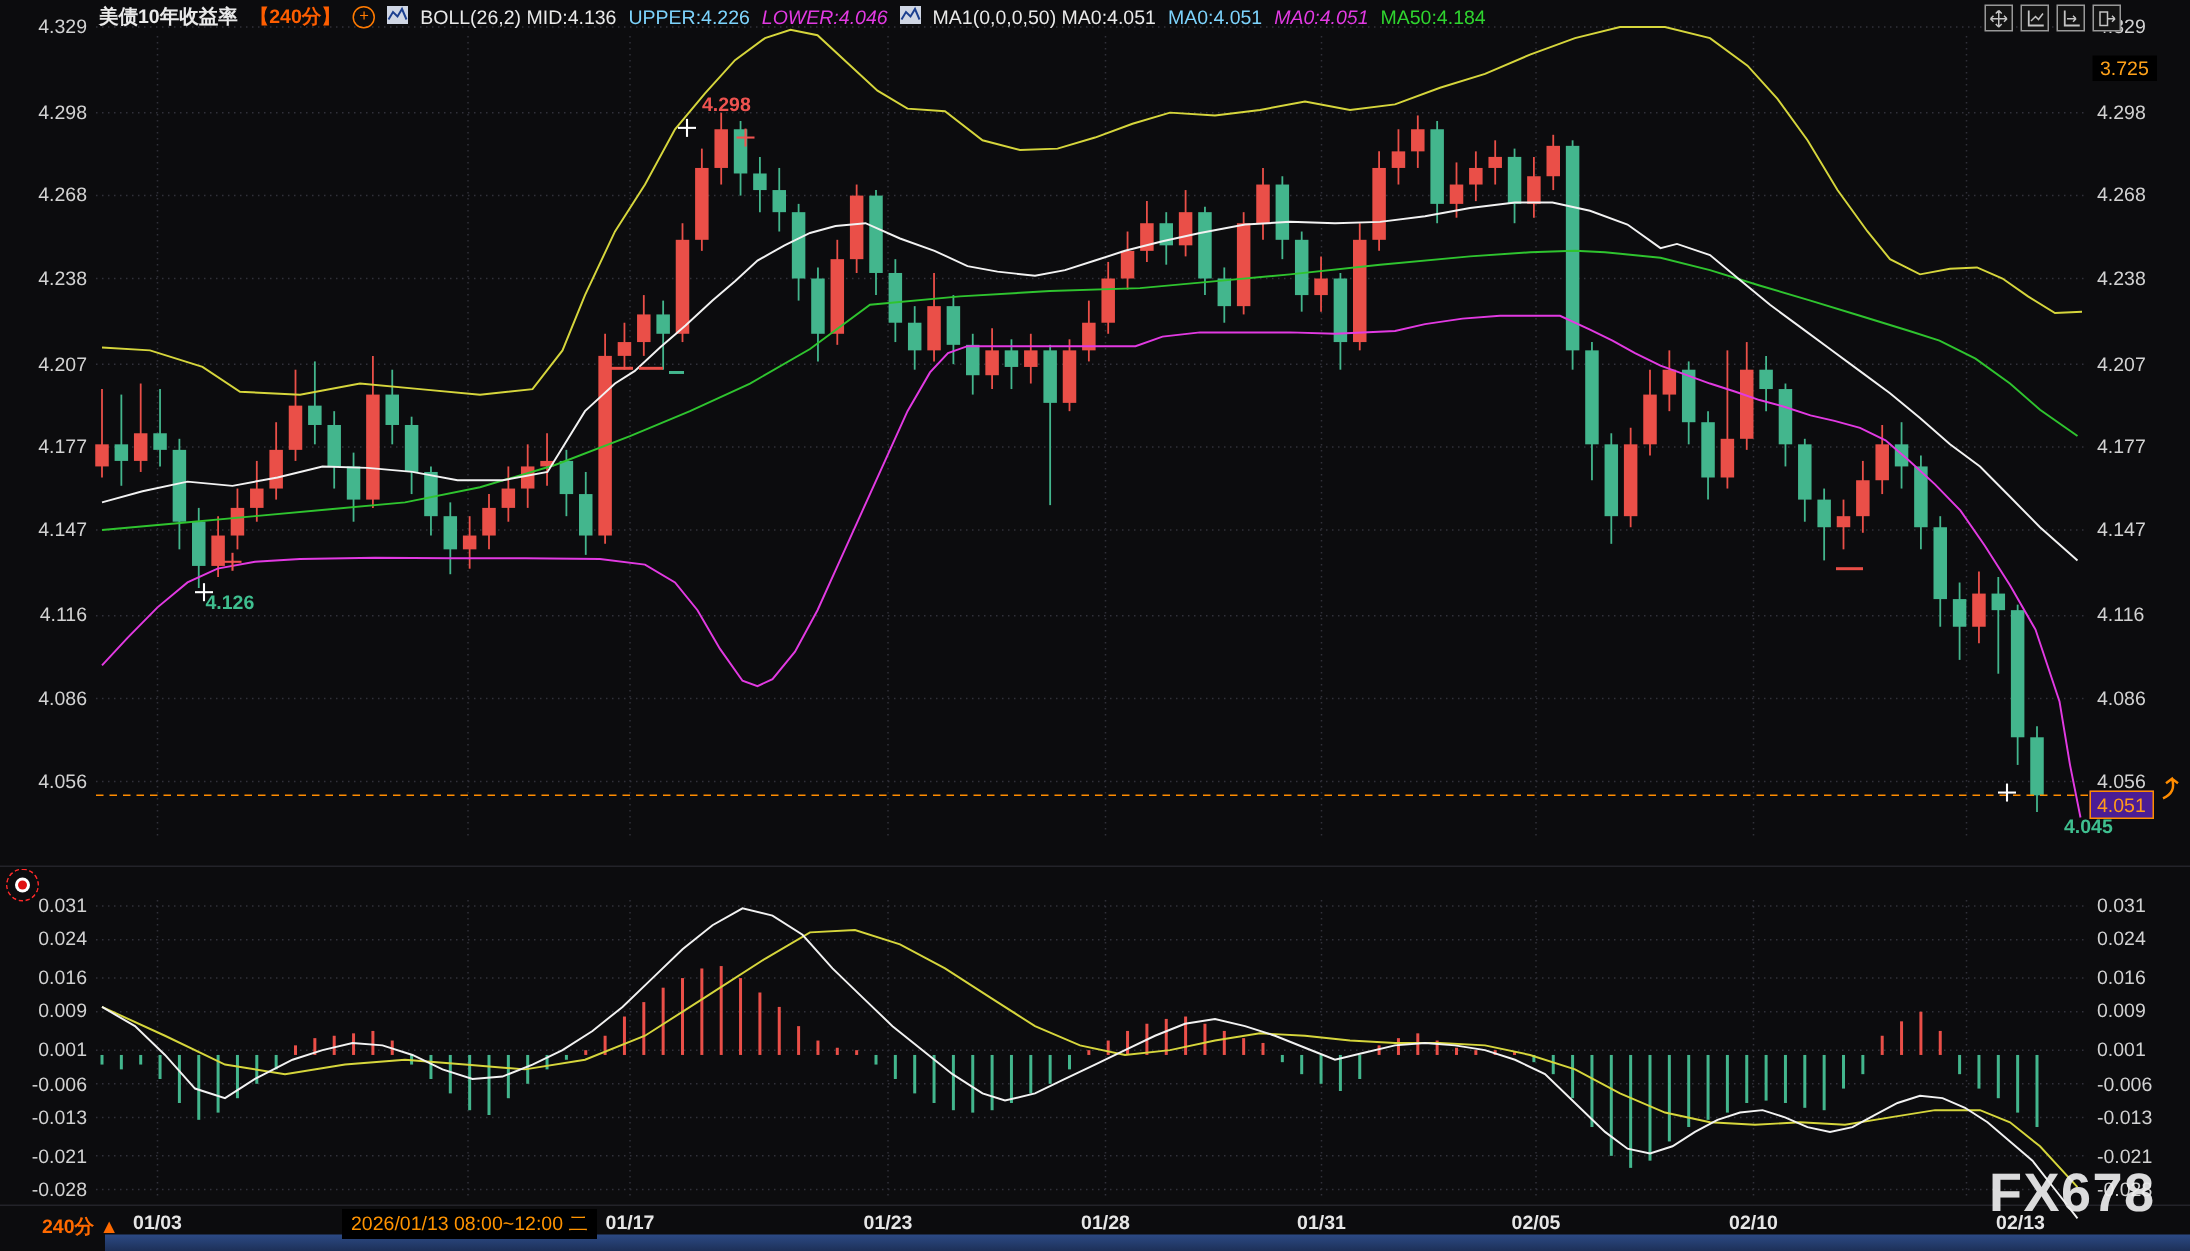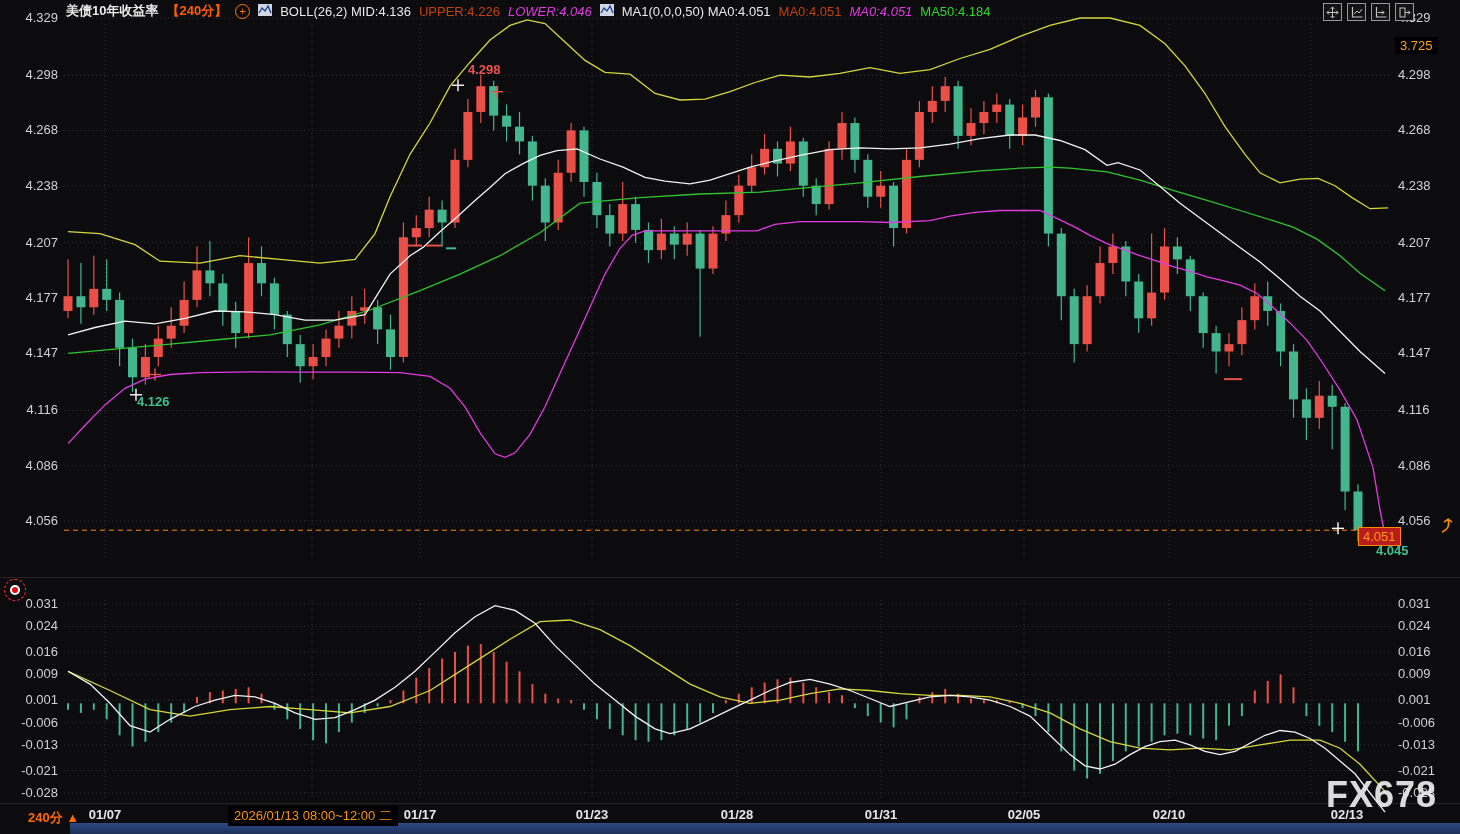--- a/index.html
+++ b/index.html
@@ -2,31 +2,31 @@
 <html><head>
 <meta charset="utf-8">
 <style>
   html,body{margin:0;padding:0;background:#0b0b0d;}
   .app{position:relative;width:1460px;height:834px;overflow:hidden;background:#0c0c0e;
        font-family:"Liberation Sans",sans-serif;color:#ddd;}
   #plot{position:absolute;left:0;top:0;z-index:1;}
   .hdr{position:absolute;top:0;left:66px;height:22px;display:flex;align-items:center;gap:8px;
        font-size:13px;white-space:nowrap;z-index:3;}
   .c-white{color:#e9e9e9;} .c-orange{color:#ff5e00;font-weight:bold;}
-  .c-yellow{color:#c2410c;} .c-mag{color:#e23ae2;font-style:italic;} .c-green{color:#2fd42f;}
+  .c-yellow{color:#7dd3fc;} .c-mag{color:#e23ae2;font-style:italic;} .c-green{color:#2fd42f;}
   .plus-ic{display:inline-block;width:13px;height:13px;border:1px solid #ff7a00;border-radius:50%;
        color:#ff7a00;font-size:11px;line-height:12px;text-align:center;cursor:pointer;}
   .mini-ic{display:inline-block;}
   .toolbar{position:absolute;top:3px;right:46px;display:flex;gap:5px;z-index:3;}
   .tbtn{width:17px;height:16px;border:1px solid #989898;background:#131313;display:flex;
        align-items:center;justify-content:center;cursor:pointer;}
   .axl{position:absolute;font-size:13px;color:#d2d2d2;z-index:2;}
   .box-high{position:absolute;left:1395px;top:37px;background:#000;color:#ffa21a;font-size:13px;
        padding:1px 5px;z-index:3;}
-  .box-last{position:absolute;left:1358px;top:527px;border:1px solid #ff8c00;background:#b91c1c;
+  .box-last{position:absolute;left:1393px;top:527px;border:1px solid #ff8c00;background:#4c1d95;
        color:#ff9a1a;font-size:13px;padding:0 4px;line-height:17px;z-index:3;}
   .macd-hdr{position:absolute;top:584px;left:72px;display:flex;gap:12px;font-size:13px;z-index:3;}
   .ann{position:absolute;font-size:13px;font-weight:bold;z-index:3;}
   .ann-high{left:468px;top:62px;color:#ef5350;}
   .ann-low1{left:137px;top:394px;color:#3fbf8f;}
   .ann-low2{left:1344px;top:543px;color:#3fbf8f;margin-left:32px;}
   .period-tag{position:absolute;left:28px;top:809px;color:#ff6a00;font-size:13px;font-weight:bold;z-index:3;}
   .date-lbl{position:absolute;top:807px;transform:translateX(-50%);font-size:13px;font-weight:bold;
        color:#e6e6e6;z-index:3;}
   .selbox{position:absolute;top:806px;left:228px;background:#000;color:#ff9300;font-size:13px;
@@ -478,21 +478,21 @@
 
   <div class="ann ann-high">4.298</div>
   <div class="ann ann-low1">4.126</div>
   <div class="ann ann-low2">4.045</div>
 
   <div class="period-tag">
     <span>240分</span> <span>▲</span>
   </div>
   <div class="selbox">2026/01/13 08:00~12:00 二</div>
   <div id="date-axis">
-      <span class="date-lbl" style="left: 105px;">01/07</span>
+      <span class="date-lbl" style="left: 105px;">01/03</span>
       <span class="date-lbl" style="left: 420px;">01/17</span>
       <span class="date-lbl" style="left: 592px;">01/23</span>
       <span class="date-lbl" style="left: 737px;">01/28</span>
       <span class="date-lbl" style="left: 881px;">01/31</span>
       <span class="date-lbl" style="left: 1024px;">02/05</span>
       <span class="date-lbl" style="left: 1169px;">02/10</span>
       <span class="date-lbl" style="left: 1311px; margin-left: 36px;">02/13</span>
     </div>
 
   <div class="wm">FX678</div>

